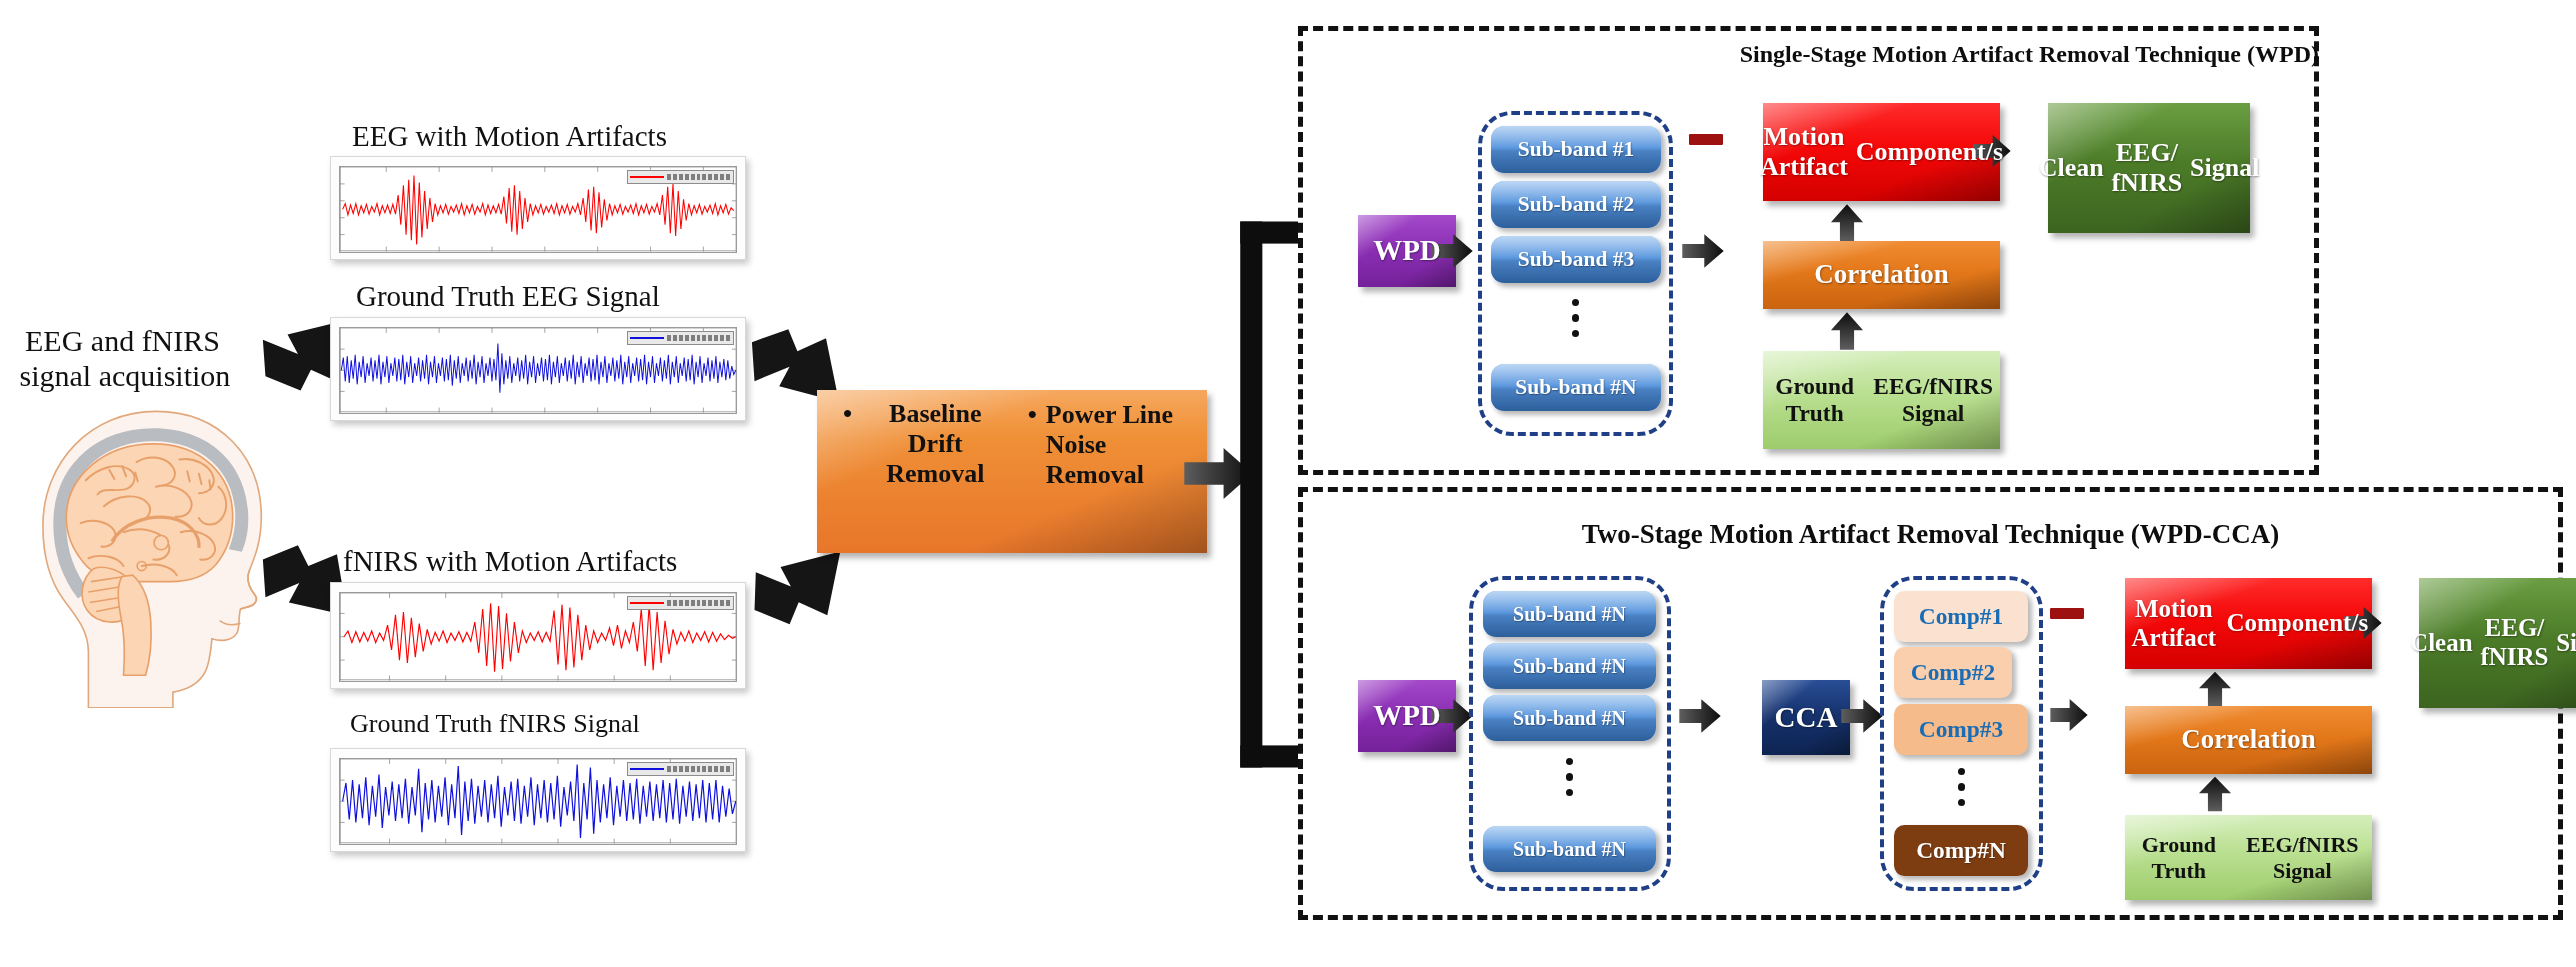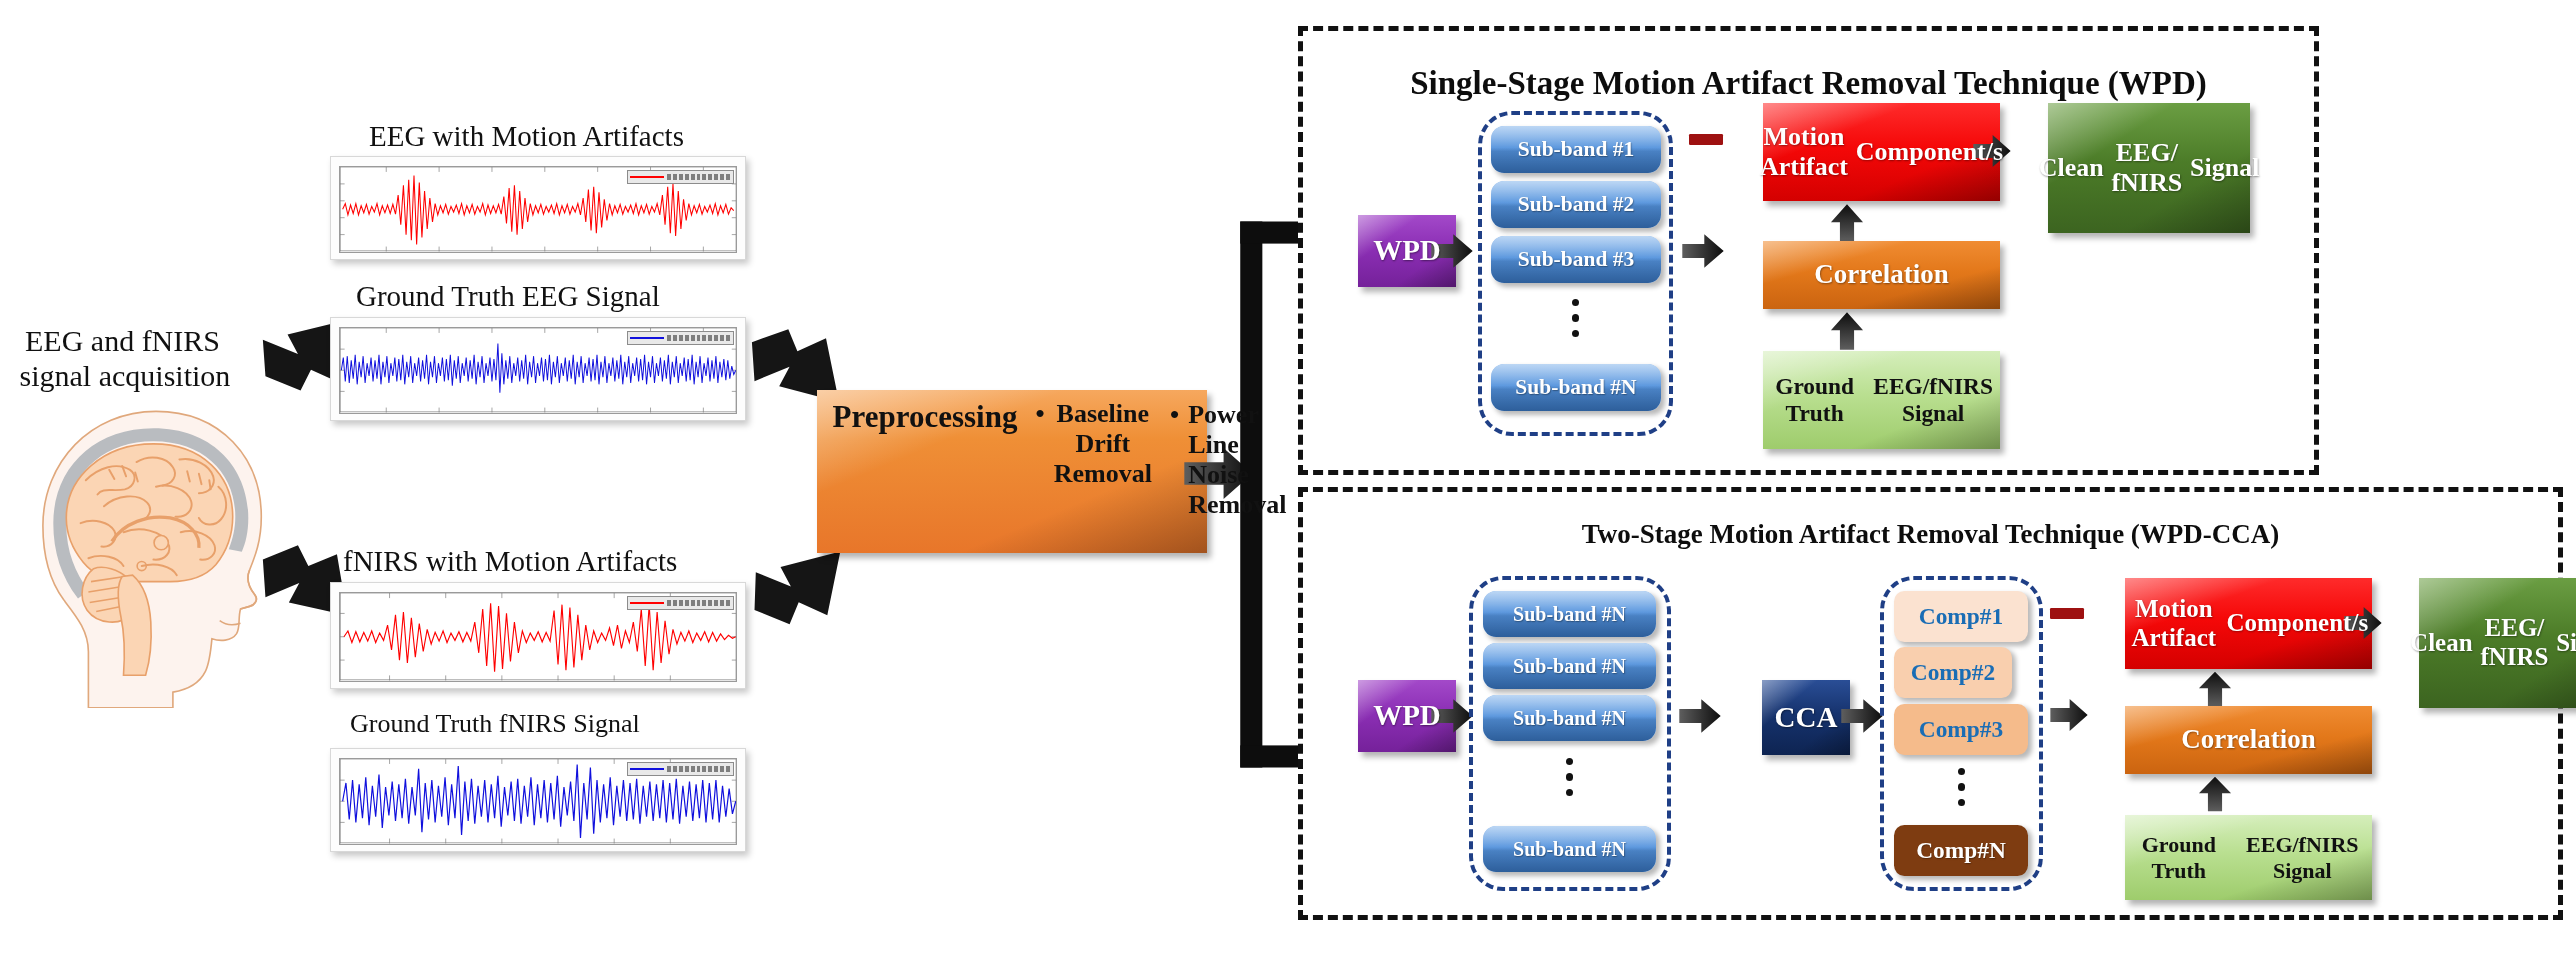--- a/index.html
+++ b/index.html
@@ -160,21 +160,21 @@
   <svg width="98" height="91" viewBox="0 0 150 140">
     <path d="M8 108 L62 130 L78 98 L118 116 L132 22 L42 44 L58 74 L4 52 Z" fill="#151515"></path>
   </svg>
 </div>
 <div class="arrow" style="left:260px;top:540px;">
   <svg width="98" height="91" viewBox="0 0 150 140">
     <path d="M4 30 L58 8 L74 40 L118 22 L134 116 L44 96 L60 66 L8 88 Z" fill="#151515"></path>
   </svg>
 </div>
 
-<div class="lbl" style="left:369px;top:120px;font-size:29px;">EEG with Motion Artifacts</div>
+<div class="lbl" style="left:352px;top:120px;font-size:29px;">EEG with Motion Artifacts</div>
 <div class="plot" style="left:330px;top:156px;width:416px;height:104px;">
   <div class="inner">
     <div class="legend">
       <span class="swatch" style="background:#ff0000;"></span>
         <span class="lgtxt"></span>
     </div>
     <svg viewBox="0 0 600 120" preserveAspectRatio="none">
       <g stroke="#7d7d7d" stroke-width="1">
         <path d="M0 0 H600 M0 119 H600 M0.5 0 V120 M599.5 0 V120"></path>
         <path d="M70 0 V7 M70 113 V120 M150 0 V7 M150 113 V120 M230 0 V7 M230 113 V120
@@ -314,21 +314,20 @@
 <div class="arrow" style="left:748px;top:533px;">
   <svg width="104" height="98" viewBox="0 0 160 150">
     <path d="M10 118 L64 140 L78 106 L122 126 L142 28 L50 52 L66 82 L12 60 Z" fill="#151515"></path>
   </svg>
 </div>
 
 <div class="box" style="left:784px;top:390px;width:390px;height:163px;
             background:linear-gradient(to bottom,#f6a85e 0%,#ef8f36 30%,#e8762a 100%);
             color:#111;align-items:stretch;justify-content:flex-start;padding:9px 11.7px;">
   <span class="bevel"></span>
-  <div class="txt" style="text-align:center;font-size:31px;font-weight:bold;margin-bottom:2.6px;">Preprocessing</div>
   <div class="txt" style="display:flex;align-items:flex-start;gap:9px;font-size:26px;font-weight:bold;margin-left:10.4px;">
     <span>•</span>
     <span>Baseline Drift Removal</span>
   </div>
   <div class="txt" style="display:flex;align-items:flex-start;gap:9px;font-size:26px;font-weight:bold;margin-left:10.4px;margin-top:1.3px;text-align:left;">
     <span>•</span>
     <span style="display:block;max-width:254px;text-align:left;">Power Line Noise Removal</span>
   </div>
 </div>
 
@@ -352,21 +351,21 @@
     <rect x="0" y="30" width="120" height="34" fill="#0d0d0d"></rect>
     <path d="M108 4 L170 47 L108 90 Z" fill="#0d0d0d"></path>
 
     <rect x="0" y="836" width="120" height="34" fill="#0d0d0d"></rect>
     <path d="M108 810 L170 853 L108 896 Z" fill="#0d0d0d"></path>
   </svg>
 </div>
 
 <div class="panel" style="left:1298px;top:26px;width:1021px;height:449px;"></div>
 
-<div class="panel-title" style="left:1298px;top:65px;width:1021px;font-size:33px;">Single-Stage Motion Artifact Removal Technique (WPD)</div>
+<div class="panel-title" style="left:1298px;top:41px;width:1021px;font-size:24px;text-align:right;">Single-Stage Motion Artifact Removal Technique (WPD)</div>
 
 <div class="box" style="left:1325px;top:215px;width:98px;height:72px;
             background:linear-gradient(to bottom,#a349c9 0%,#8c2fb5 45%,#75219a 100%);
             color:#fff;font-size:29px;">
   <span class="bevel"></span>
   <span class="txt" style="text-shadow:0.7px 0.7px 2px rgba(0,0,0,.45);">WPD</span>
 </div>
 
 <div class="arrow" style="left:1430px;top:232px;">
   <svg width="44" height="38" viewBox="0 0 68 58">

